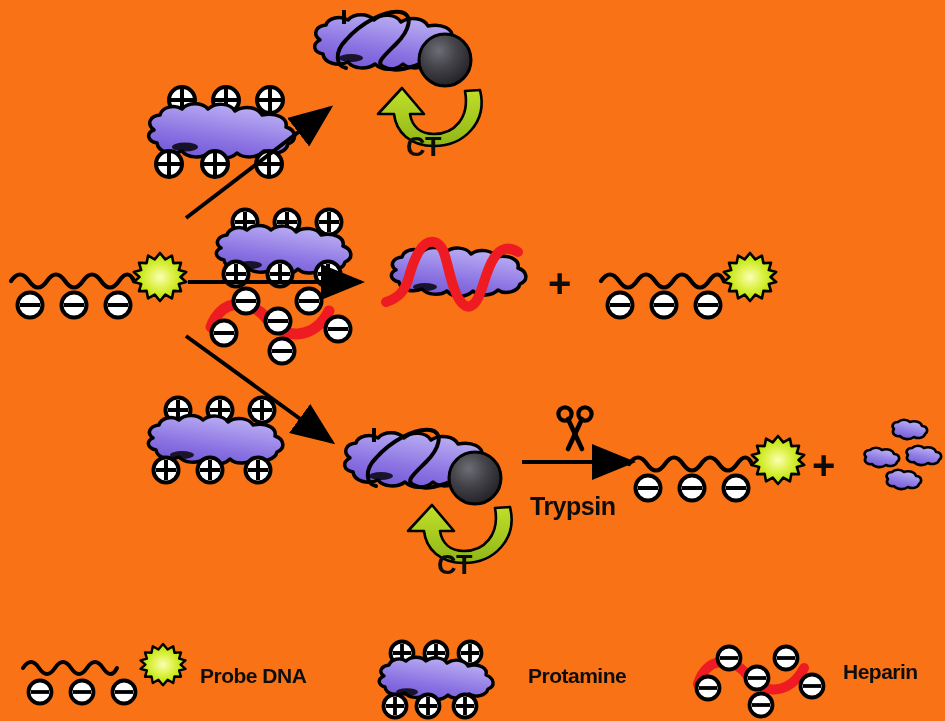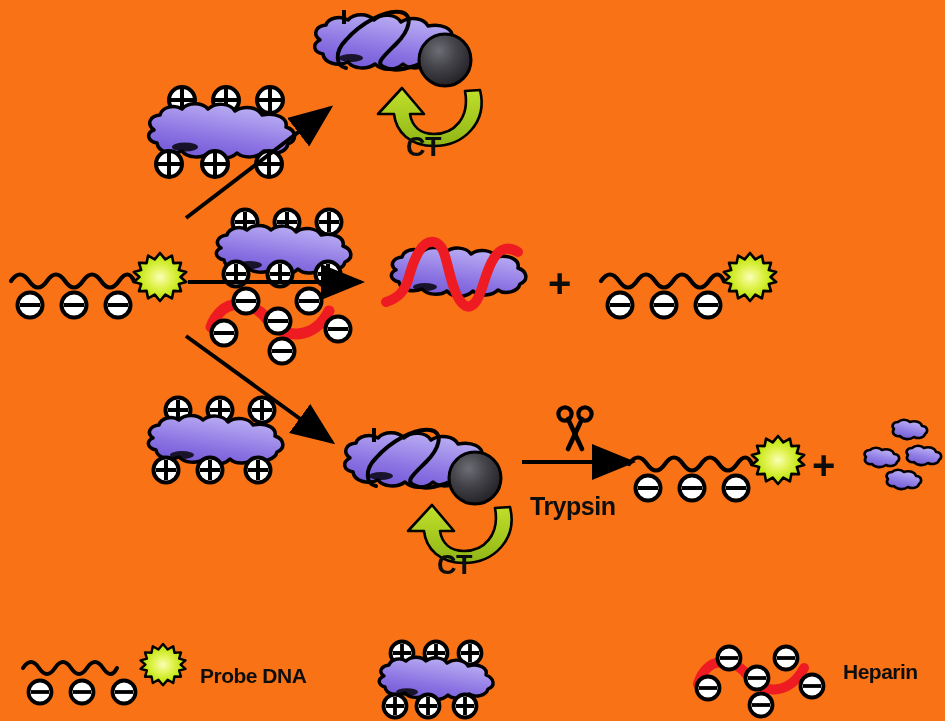--- a/index.html
+++ b/index.html
@@ -492,20 +492,21 @@
             <circle cx="58" cy="66" r="11.5" fill="#fff" stroke="#000" stroke-width="3.8"></circle>
             <path d="M58,57 L58,75 M49,66 L67,66" stroke="#000" stroke-width="3.8"></path>
           </g>
         <g>
             <circle cx="95" cy="66" r="11.5" fill="#fff" stroke="#000" stroke-width="3.8"></circle>
             <path d="M95,57 L95,75 M86,66 L104,66" stroke="#000" stroke-width="3.8"></path>
           </g>
       </g>
     </svg>
   </div>
+  <div class="lbl lbl-legend" style="left:528px; top:664px;">Protamine</div>
 
   <div class="legend-row" style="left:690px; top:644px;">
     <svg width="145" height="72" viewBox="0 0 145 72">
       <path d="M8,40 C16,13 42,11 58,32 C74,52 100,50 114,24" fill="none" stroke="#ee1c22" stroke-width="10" stroke-linecap="round"></path>
       <g>
         <g>
             <circle cx="39" cy="14" r="11.5" fill="#fff" stroke="#000" stroke-width="3.8"></circle>
             <path d="M30,14 L48,14" stroke="#000" stroke-width="3.8"></path>
           </g>
         <g>

